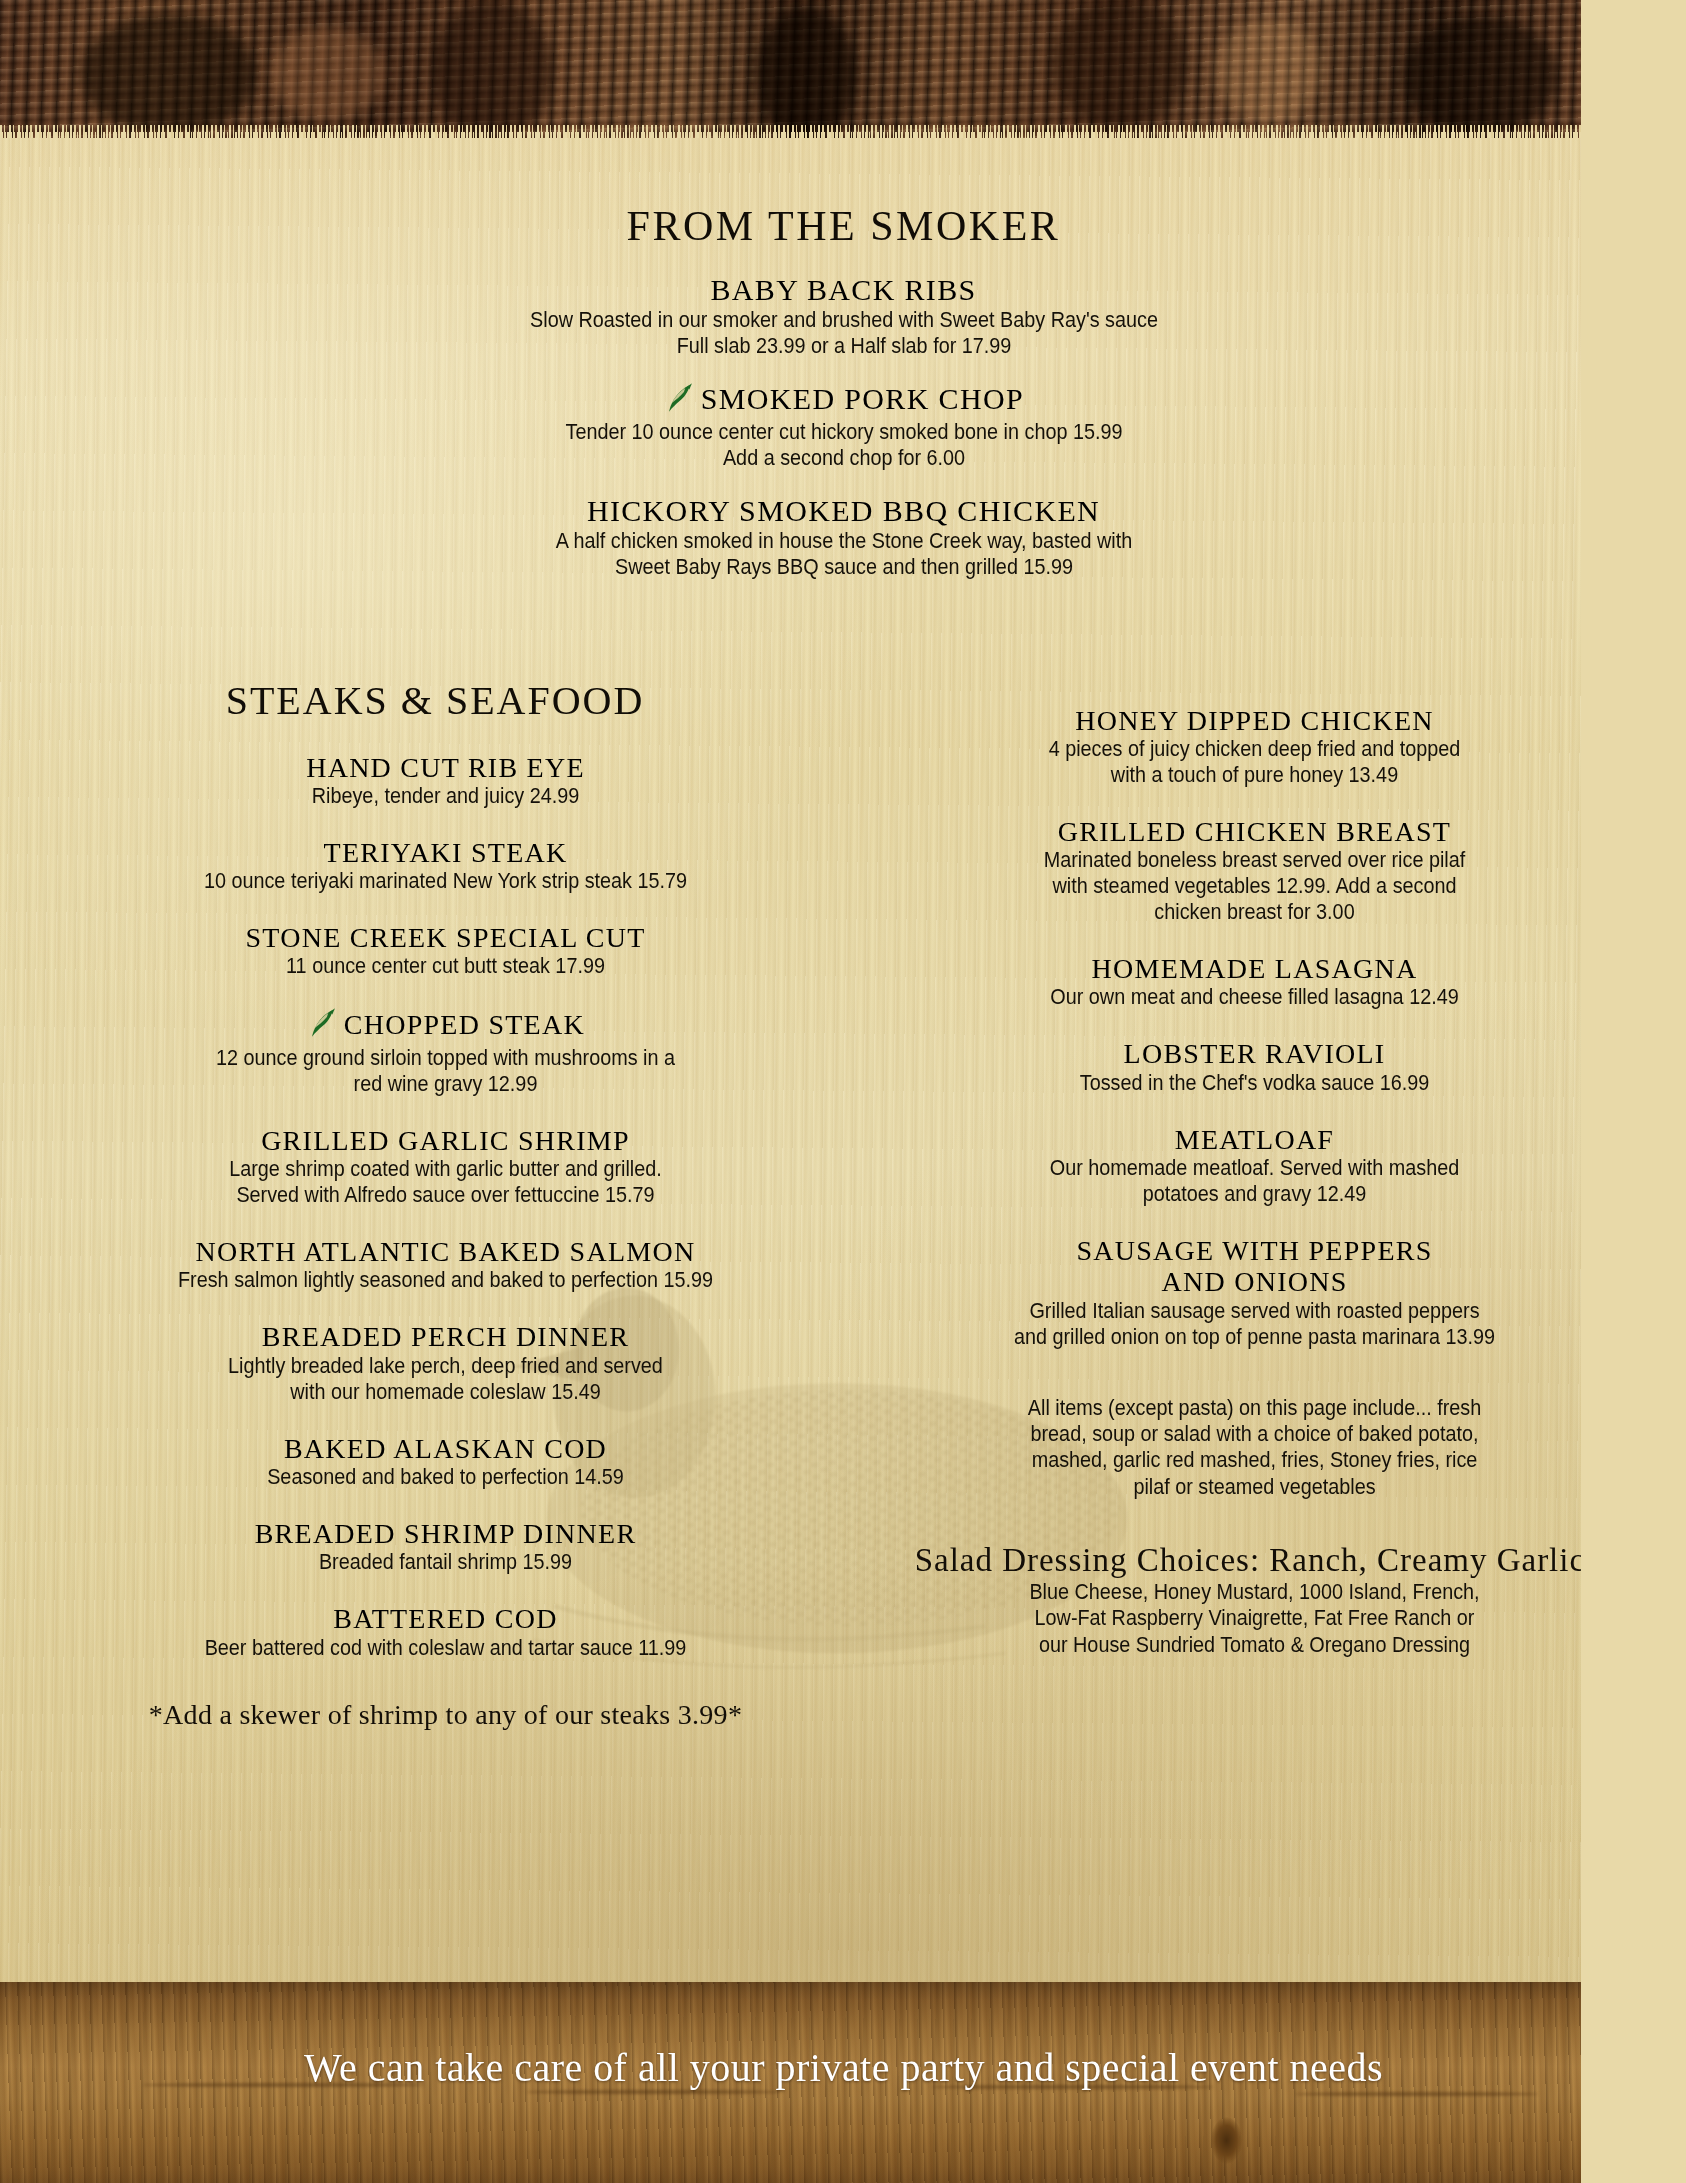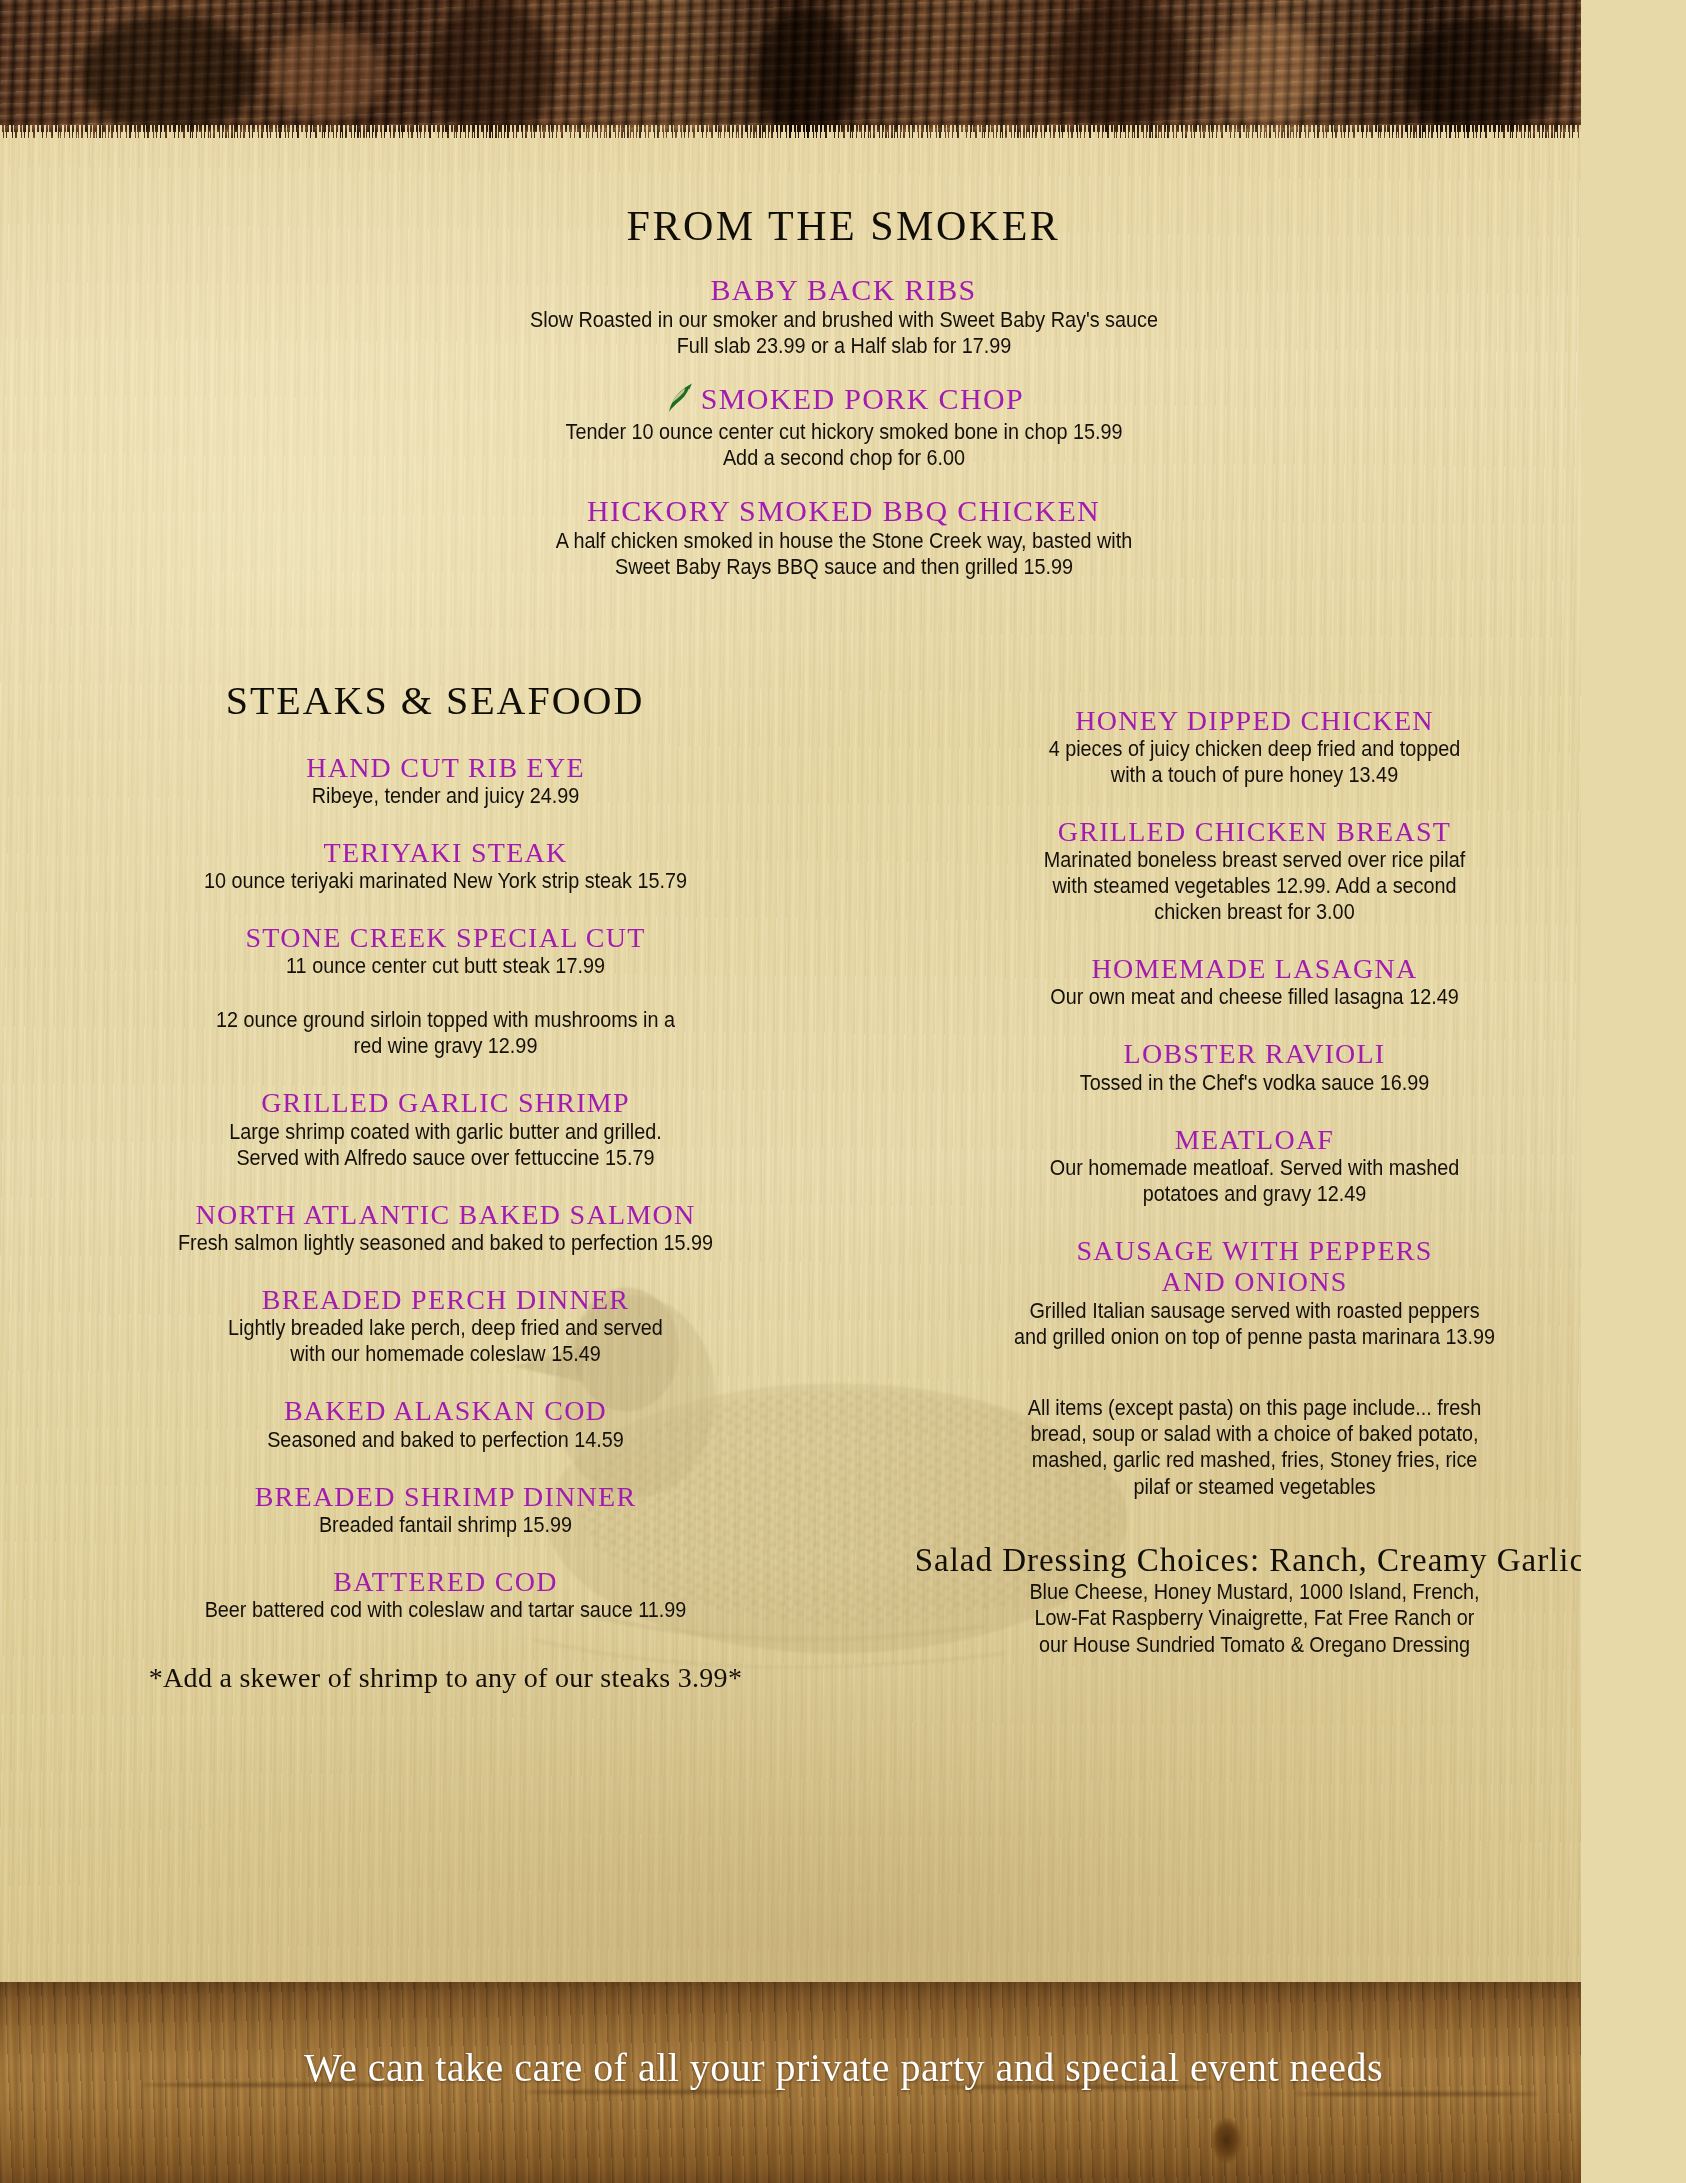--- a/index.html
+++ b/index.html
@@ -65,21 +65,21 @@
   
   .content{position:absolute;left:0;top:138px;width:1687px;height:1844px;}
   .sec-title{
     text-align:center;color:#110d07;
     font-family:"Liberation Serif", serif;
     font-weight:400;letter-spacing:.06em;
   }
   .smoker-title{font-size:42px;margin:64px 0 0 0;}
   .item{text-align:center;}
   .item-name{
-    color:#a21caf;font-family:"Liberation Serif", serif;
+    color:#000000;font-family:"Liberation Serif", serif;
     font-size:28px;letter-spacing:.045em;line-height:1.12;
   }
   .item-desc{
     color:#141009;font-family:"Liberation Sans Narrow","Liberation Sans",sans-serif;
     font-size:22px;line-height:1.18;font-stretch:condensed;
     transform:scaleX(.90);transform-origin:center;
   }
   .leaf{display:inline-block;vertical-align:-4px;margin-right:6.7px;}
 
   
@@ -236,20 +236,29 @@
             <div class="item-name">TERIYAKI  STEAK</div>
             <div class="item-desc">10 ounce teriyaki marinated New York strip steak 15.79</div>
           </div>
 
           <div class="item m-item">
             <div class="item-name">STONE CREEK SPECIAL CUT</div>
             <div class="item-desc">11 ounce center cut butt steak 17.99</div>
           </div>
 
           <div class="item m-item">
+            <div class="item-name">
+              <span class="leaf">
+                <svg width="31" height="31" viewBox="0 0 46 46" xmlns="http://www.w3.org/2000/svg">
+                  <path d="M40 4 C30 9 22 16 16 26 C12 33 10 39 9 44 C14 38 19 33 25 28 C31 23 37 16 40 4 Z" fill="#1d6b24"></path>
+                  <path d="M33 9 C25 14 18 22 13 31 C19 27 26 21 31 15 Z" fill="#e8d9a8" opacity=".85"></path>
+                  <path d="M36 7 L43 2 L39 11 Z" fill="#1d6b24"></path>
+                </svg>
+              </span><span>CHOPPED  STEAK</span>
+            </div>
             <div class="item-desc">12 ounce ground sirloin topped with mushrooms in a</div>
             <div class="item-desc">red wine gravy 12.99</div>
           </div>
 
           <div class="item m-item">
             <div class="item-name">GRILLED GARLIC SHRIMP</div>
             <div class="item-desc">Large shrimp coated with garlic butter and grilled.</div>
             <div class="item-desc">Served with Alfredo sauce over fettuccine 15.79</div>
           </div>
 

